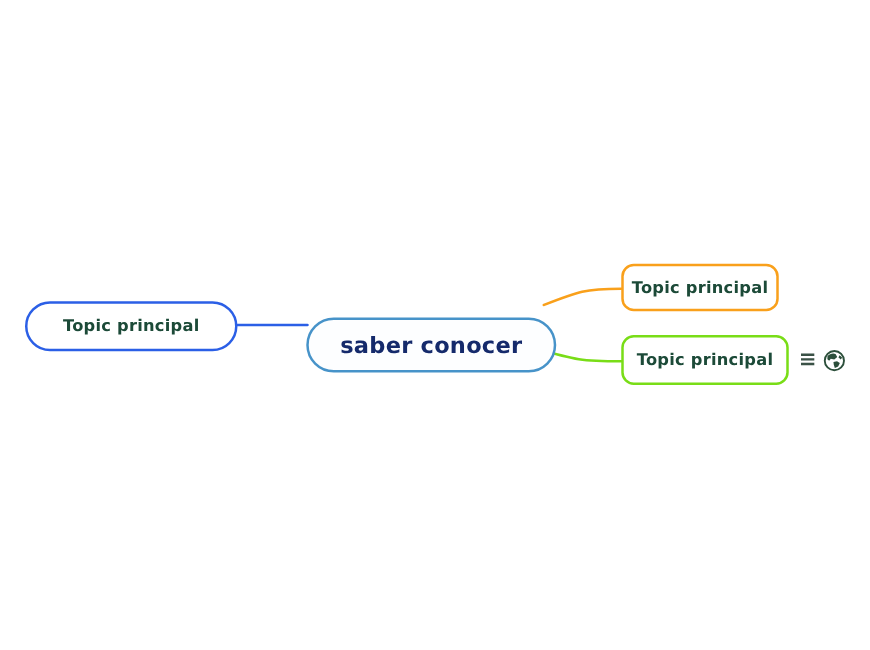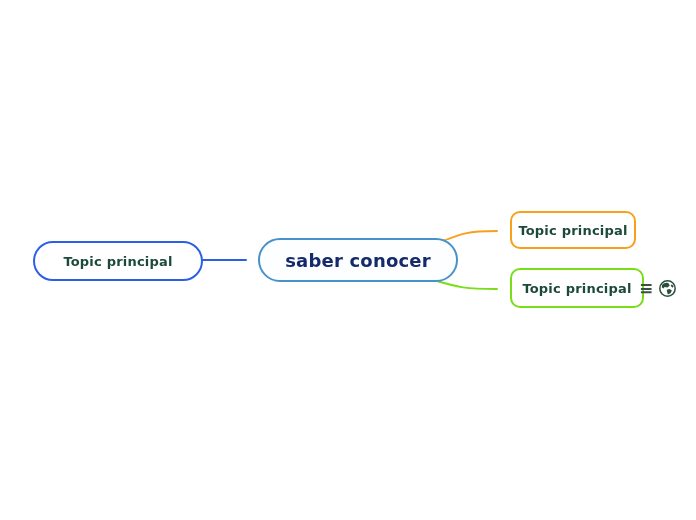--- a/index.html
+++ b/index.html
@@ -24,30 +24,29 @@
   .topic {
     position: absolute;
     box-sizing: border-box;
     display: flex;
     align-items: center;
     justify-content: center;
     background: #ffffff;
     z-index: 2;
     cursor: pointer;
     white-space: nowrap;
-    margin-left: 13px;
   }
   .topic .label {
     font-weight: bold;
     font-size: 13px;
     color: #1c4a38;
     letter-spacing: 0.2px;
   }
   .topic-central {
-    left: 245px; top: 238px;
+    left: 245px; top: 254px;
     width: 200px; height: 44px;
     border: 2px solid #4793c9;
     border-radius: 22px;
     background: #fdfeff;
   }
   .topic-central .label {
     font-size: 18px;
     color: #152a6b;
   }
   .topic-left {

